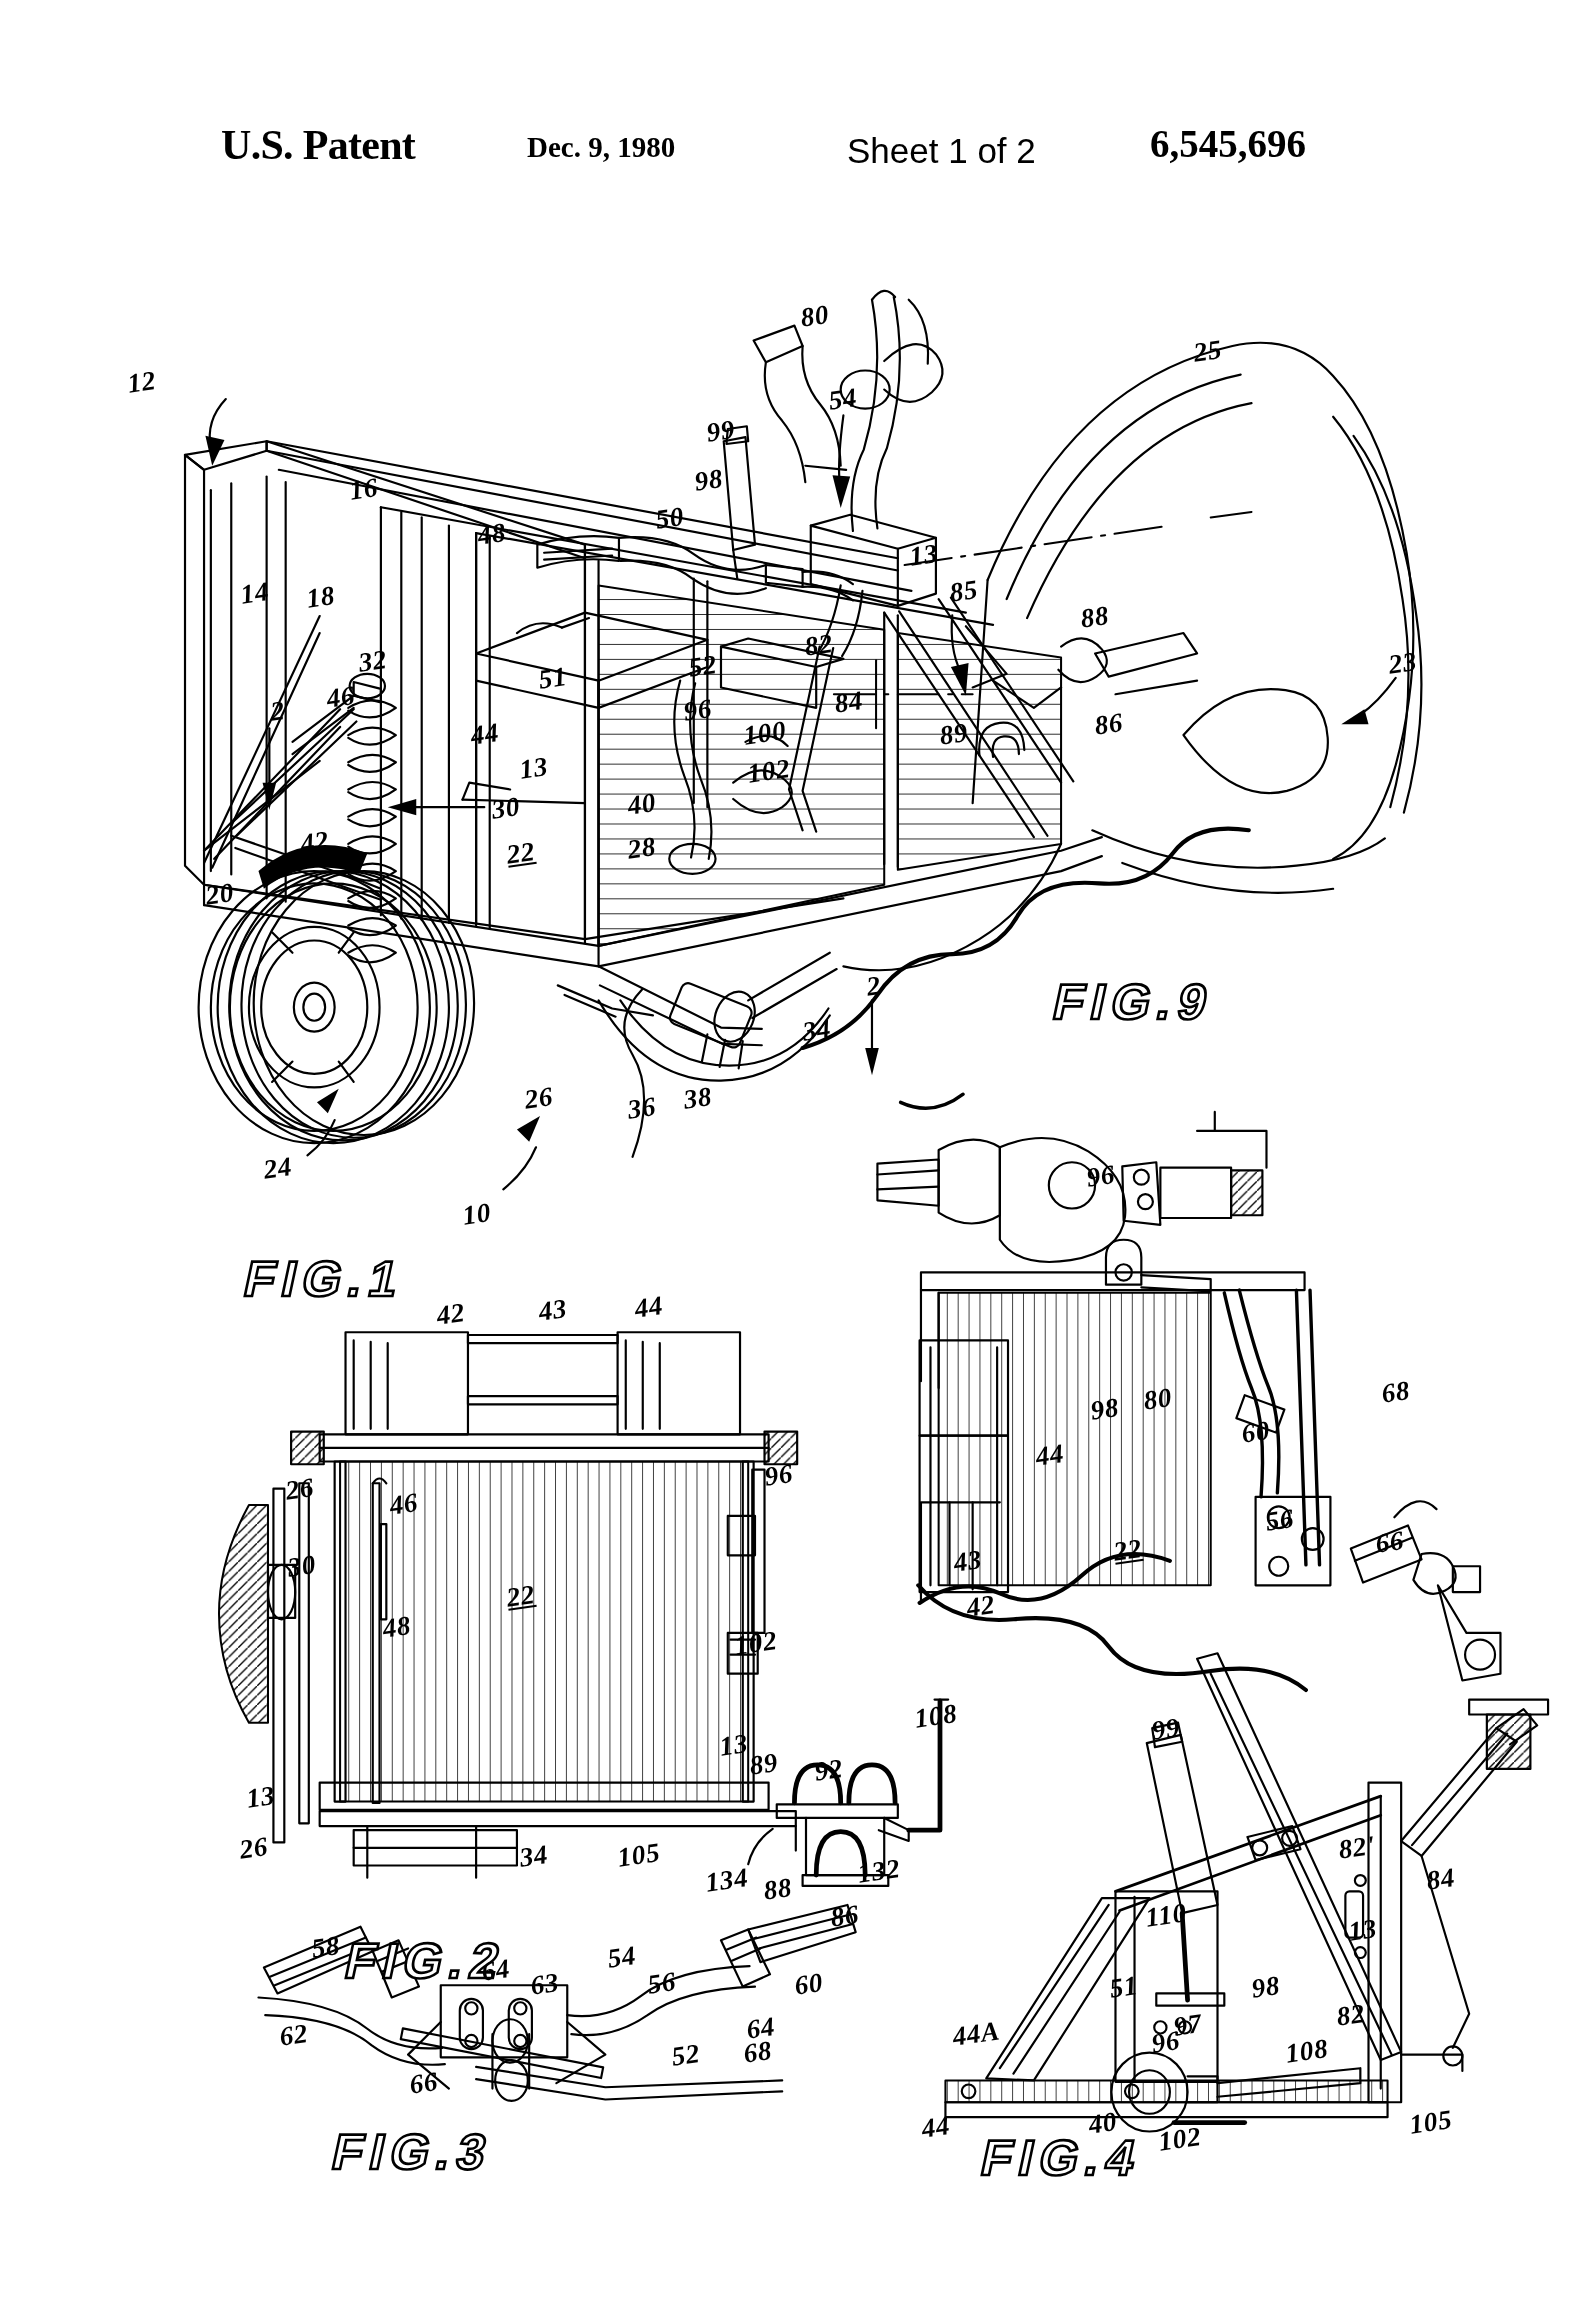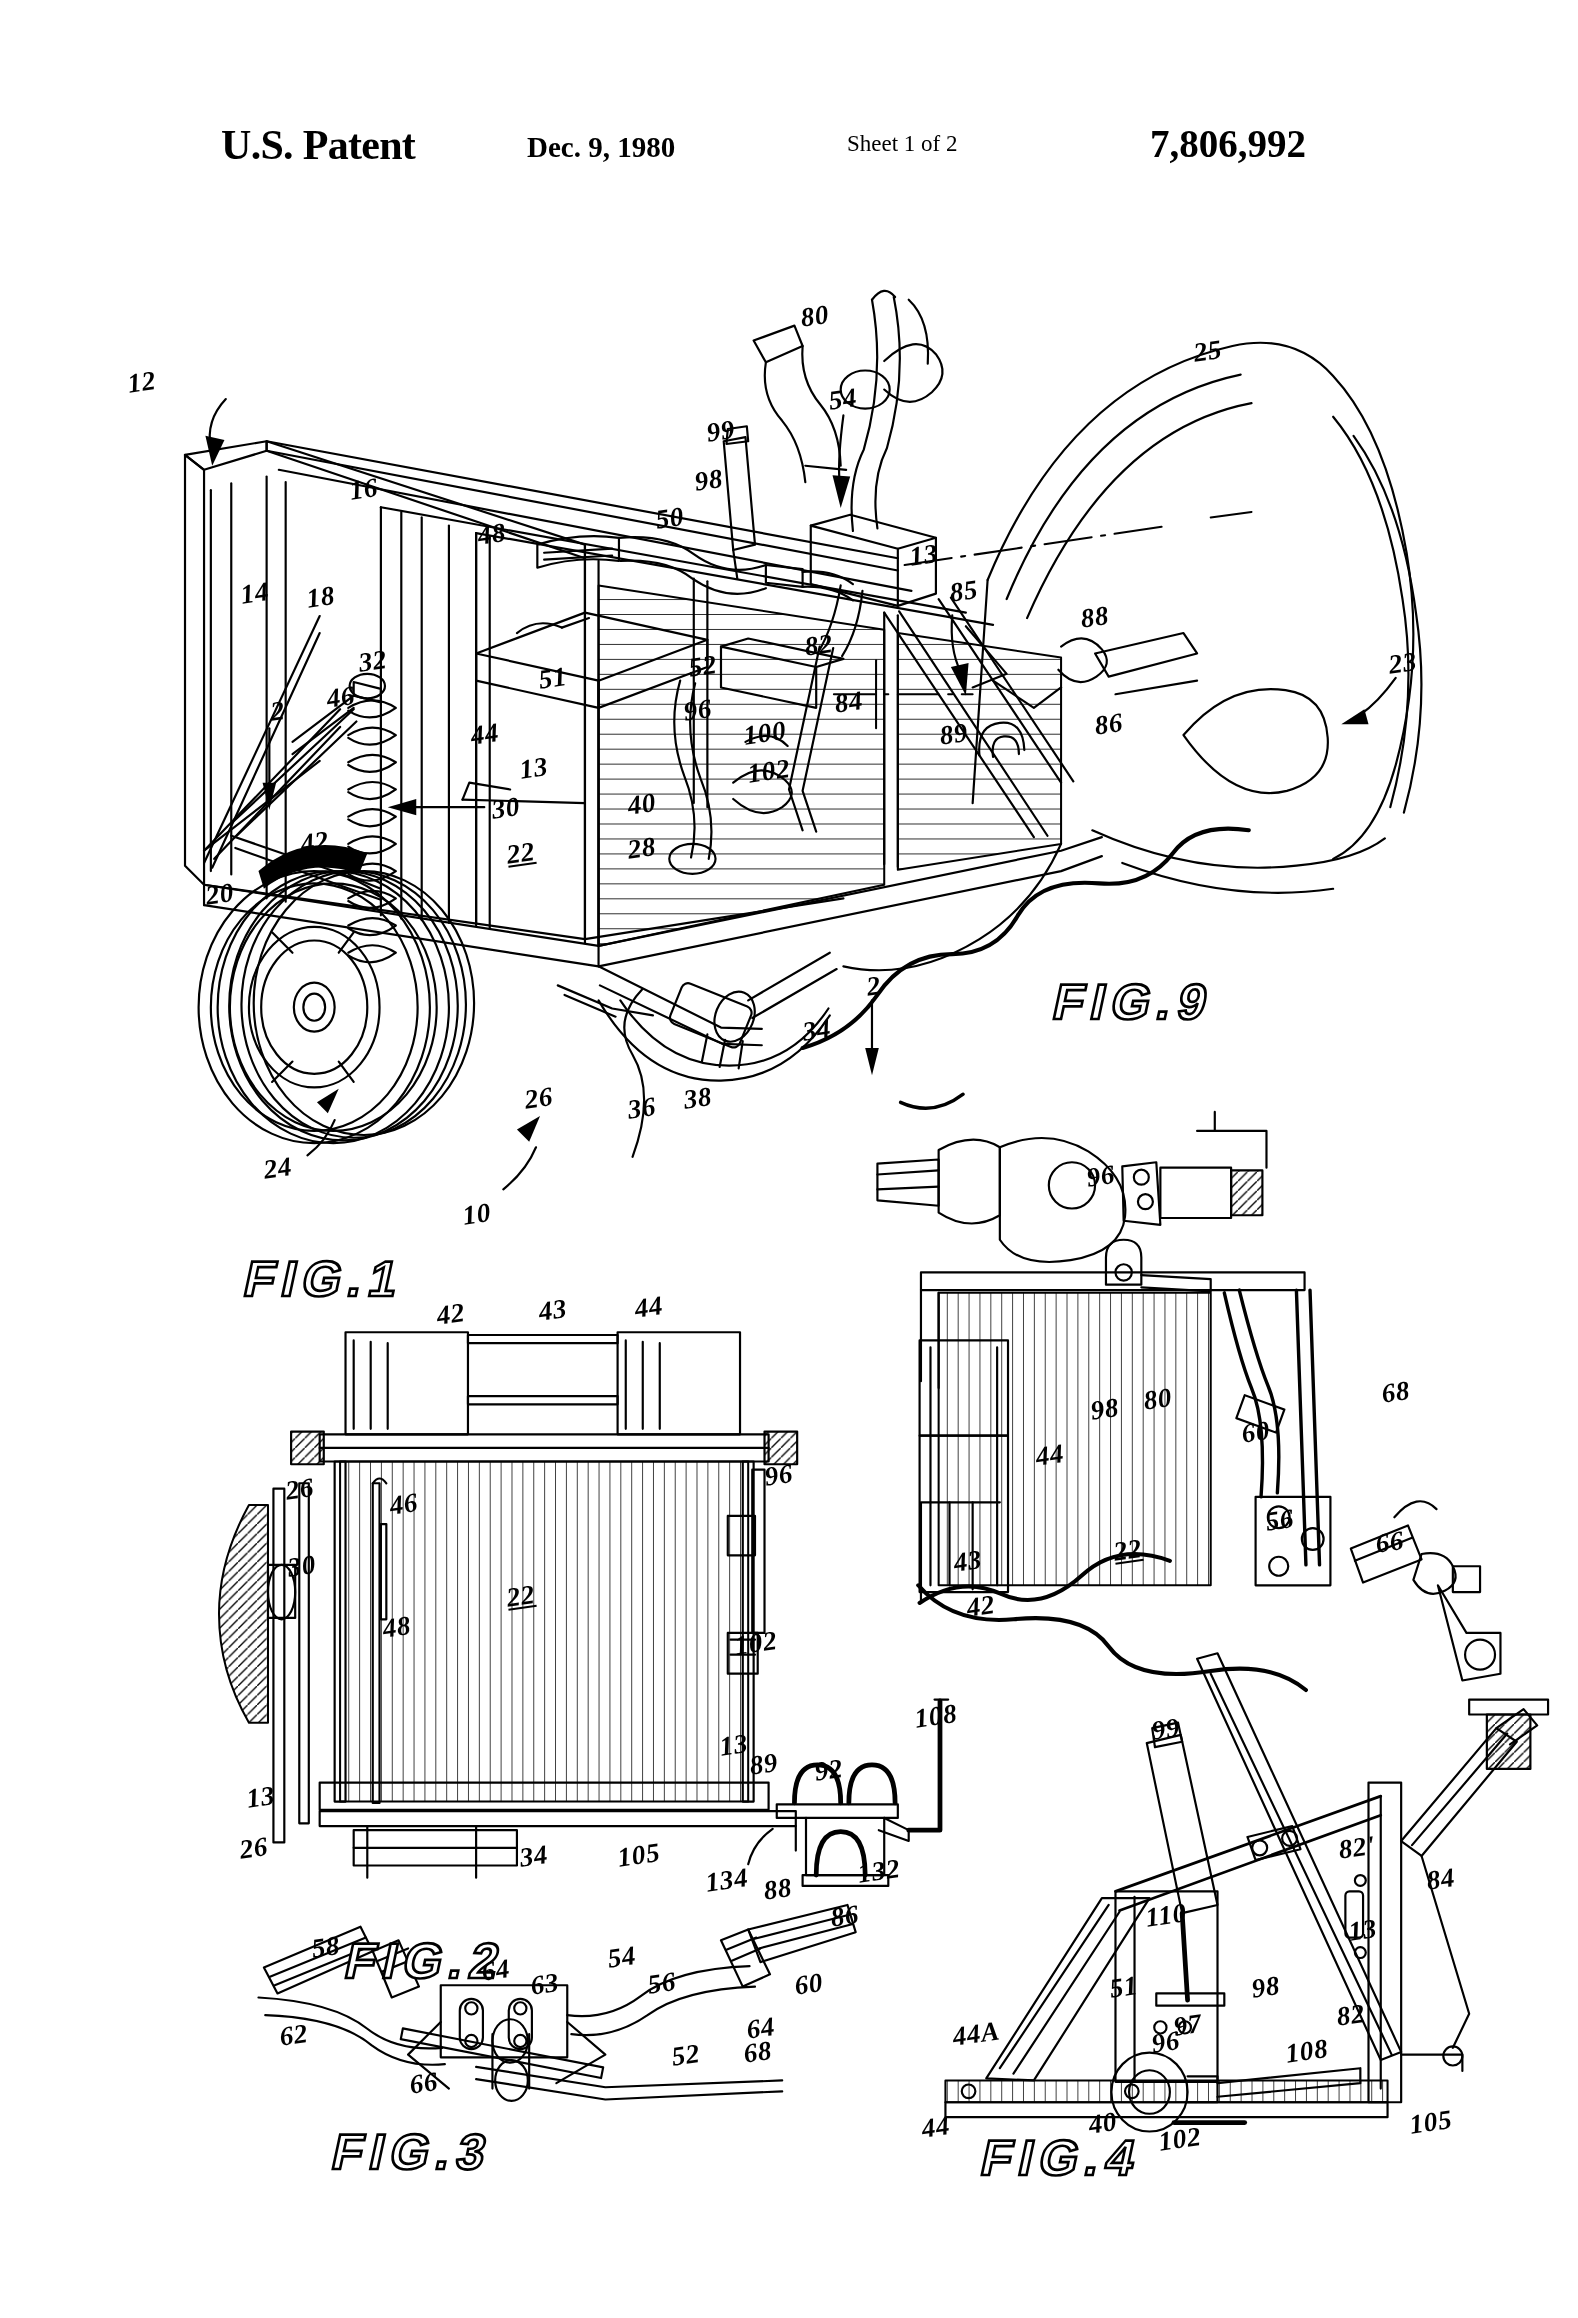--- a/index.html
+++ b/index.html
@@ -31,22 +31,22 @@
     white-space:nowrap;
   }
   #header .hdr-date{
     position:absolute; left:527px; top:9.5px;
     font-size:29px; font-weight:700;
     font-family:"Liberation Serif", serif;
     white-space:nowrap;
   }
   #header .hdr-sheet{
     position:absolute; left:847px; top:9.5px;
-    font-size:23px; font-weight:400;
-    font-family:Liberation Serif, serif;
+    font-size:35px; font-weight:400;
+    font-family:Liberation Sans, sans-serif;
     white-space:nowrap;
   }
   #header .hdr-number{
     position:absolute; left:1150px; top:0;
     font-size:39px; font-weight:700;
     font-family:"Liberation Serif", serif;
     white-space:nowrap;
   }
 
   
@@ -90,21 +90,21 @@
 </style>
 </head>
 <body>
 
 <div id="page">
 
   <div id="header">
     <div class="hdr-title">U.S. Patent</div>
     <div class="hdr-date">Dec. 9, 1980</div>
     <div class="hdr-sheet">Sheet 1 of 2</div>
-    <div class="hdr-number">7,806,992</div>
+    <div class="hdr-number">6,545,696</div>
   </div>
 
   <div id="drawing">
     <svg width="1578" height="2319" viewBox="0 0 2320 3408" xmlns="http://www.w3.org/2000/svg">
       <defs>
         <g id="hatch-def"></g>
         <pattern id="corrugate" width="12" height="22" patternUnits="userSpaceOnUse">
           <path d="M0 0 H12" stroke="#000" stroke-width="2.4" fill="none"></path>
         </pattern>
         <pattern id="corrugateV" width="16" height="10" patternUnits="userSpaceOnUse">

